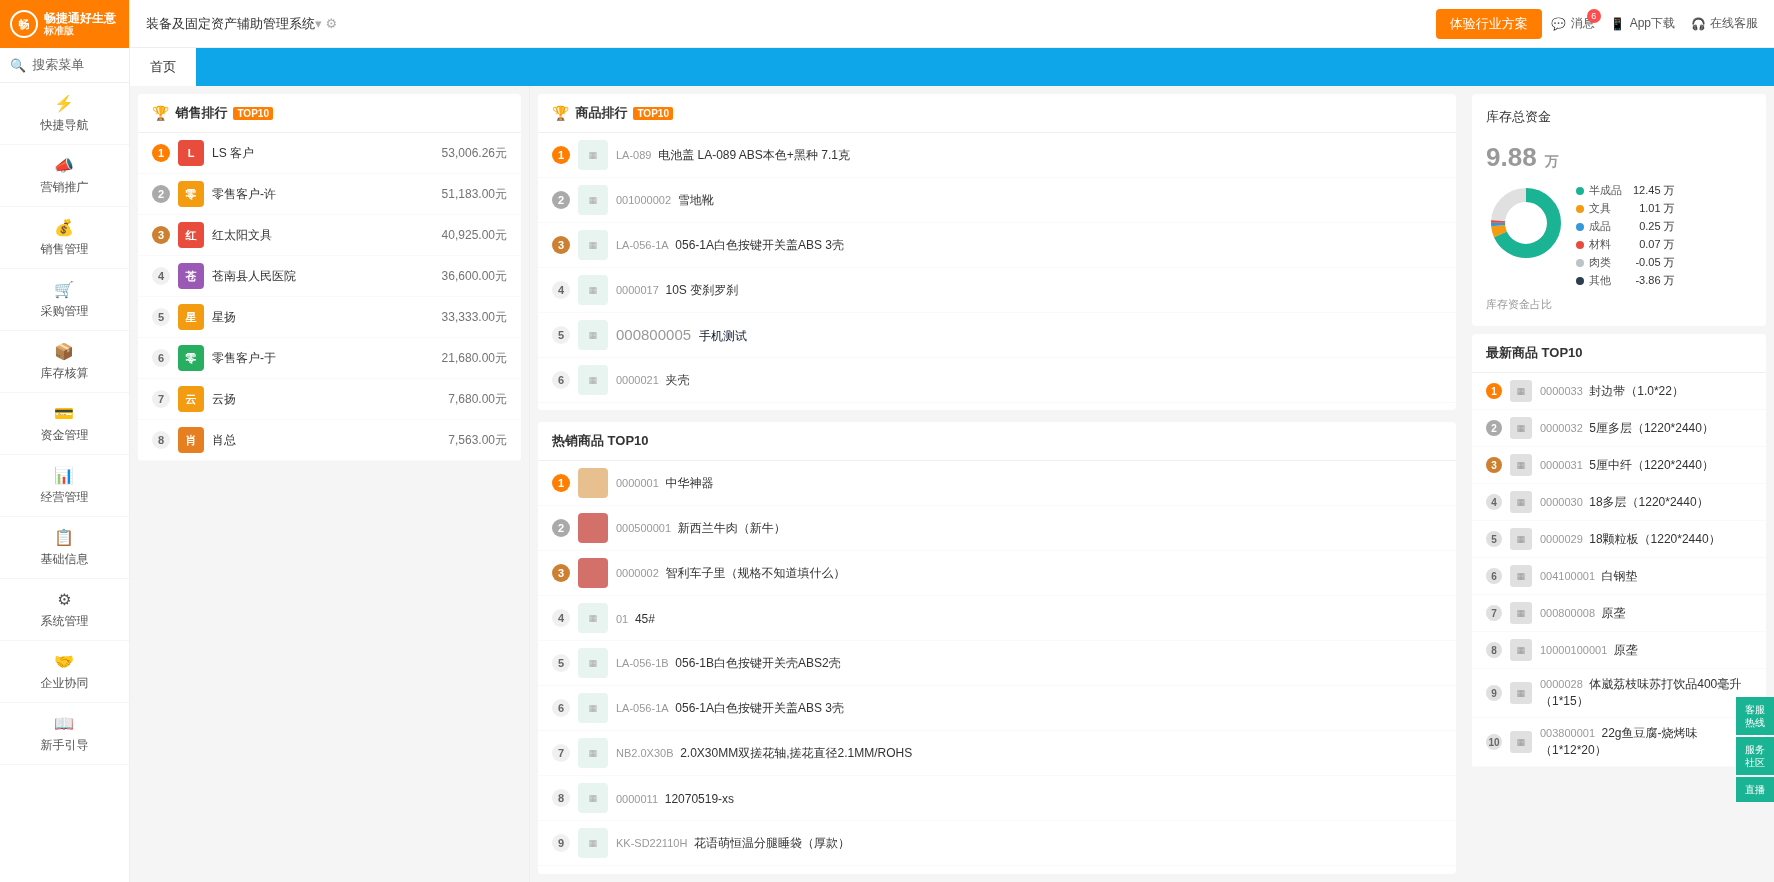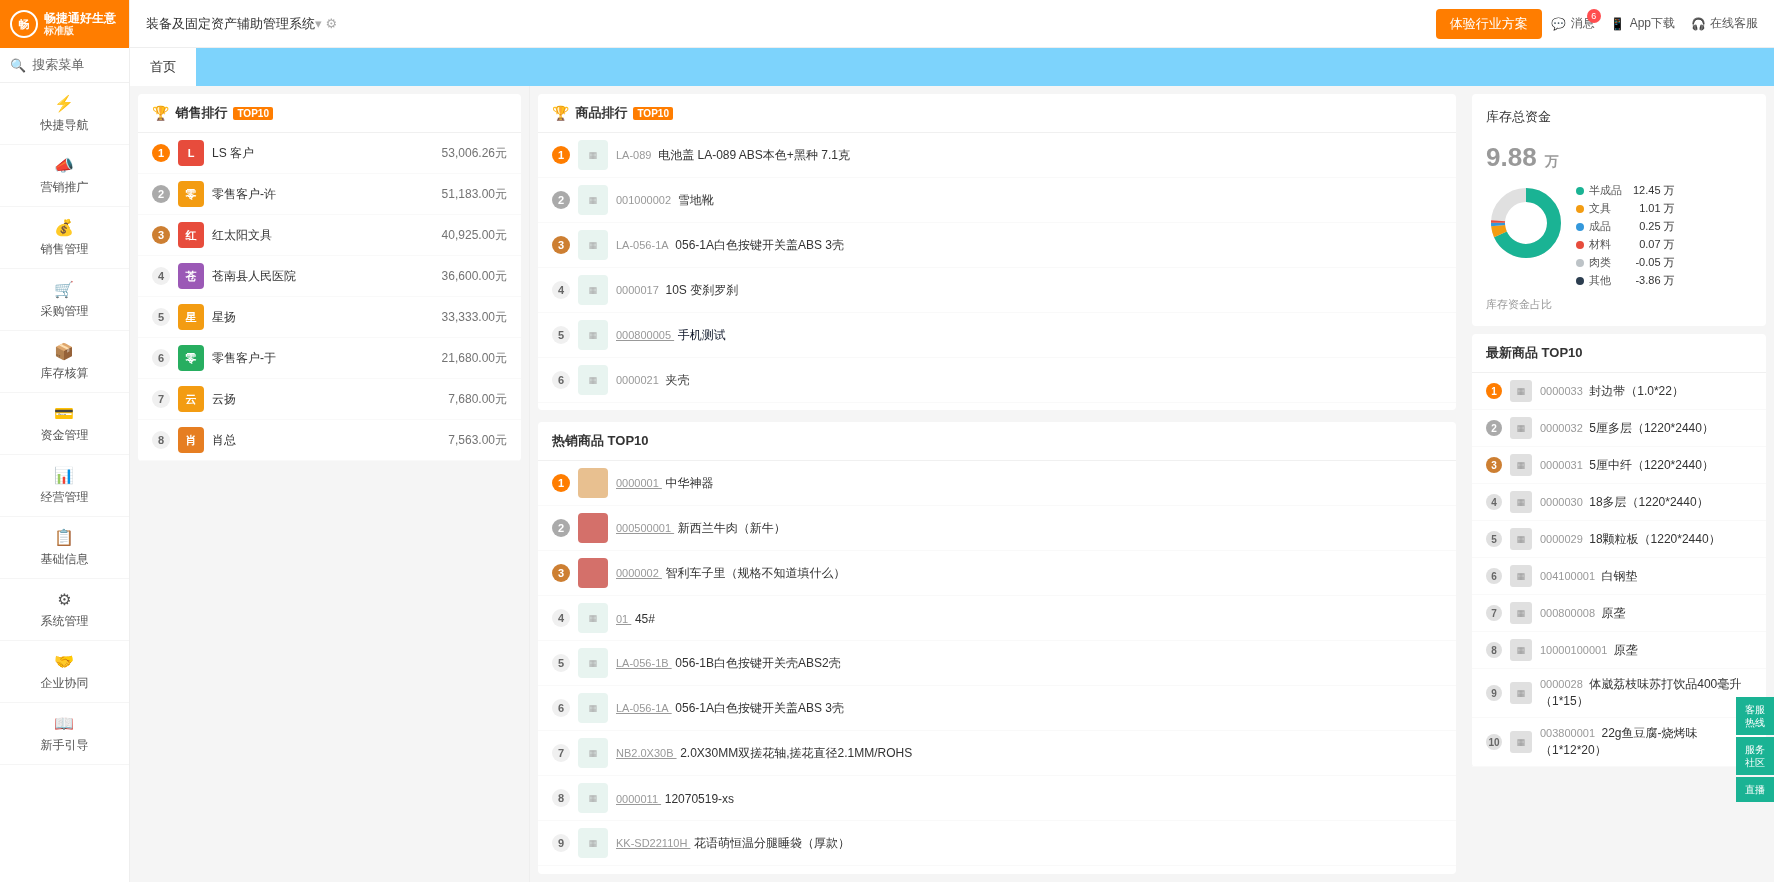--- a/index.html
+++ b/index.html
@@ -128,21 +128,21 @@
       display: flex;
       align-items: center;
       justify-content: center;
       position: absolute;
       top: -6px;
       right: -6px;
     }
 
     
     .nav-tabs {
-      background: #7dd3fc;
+      background: #0ea5e9;
       display: flex;
       flex-shrink: 0;
     }
     .nav-tab {
       padding: 10px 20px;
       color: white;
       cursor: pointer;
       font-size: 13px;
       background: #1ab394;
     }
@@ -256,21 +256,21 @@
       width: 30px;
       height: 30px;
       border-radius: 4px;
       background: #e8f4f0;
       display: flex;
       align-items: center;
       justify-content: center;
       flex-shrink: 0;
       overflow: hidden;
     }
-    .product-code { color: #999; font-size: 11px; text-decoration: underline; }
+    .product-code { color: #999; font-size: 11px; }
     .product-name { color: #333; font-size: 12px; }
 
     
     .right-panel {
       width: 310px;
       background: #f5f5f5;
       display: flex;
       flex-direction: column;
       overflow-y: auto;
       flex-shrink: 0;
@@ -577,21 +577,21 @@
       <span style="color:#999;font-size:11px;">0000017&nbsp;</span>
       <span style="color:#333;font-size:12px;">10S 变刹罗刹</span>
     </div>
   </div>
             <div class="rank-item">
     <div class="rank-num rank-other">5</div>
     <div class="product-thumb">
       <span style="font-size:9px;color:#aaa;">▦</span>
     </div>
     <div style="flex:1;">
-      <span style="color:#999;font-size:11px;text-decoration:underline;">000800005&nbsp;</span>
+      <span style="color:#999;font-size:15px;">000800005&nbsp;</span>
       <span style="color:#0f172a;font-size:12px;">手机测试</span>
     </div>
   </div>
             <div class="rank-item">
     <div class="rank-num rank-other">6</div>
     <div class="product-thumb">
       <span style="font-size:9px;color:#aaa;">▦</span>
     </div>
     <div style="flex:1;">
       <span style="color:#999;font-size:11px;">0000021&nbsp;</span>

